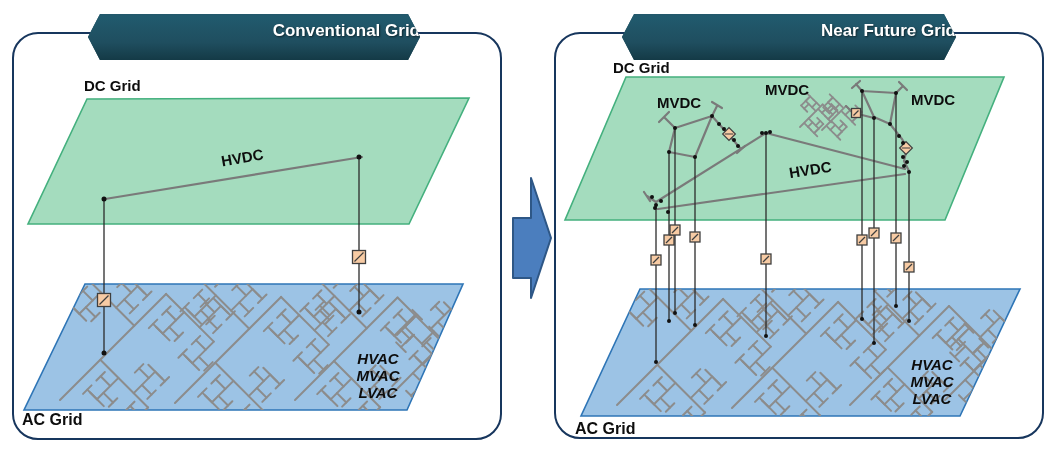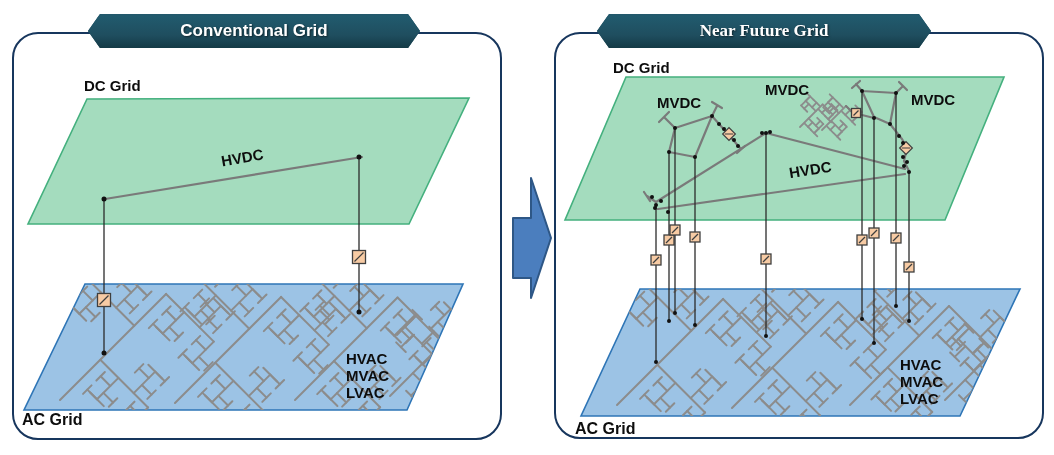--- a/index.html
+++ b/index.html
@@ -4,31 +4,31 @@
 <style>
   html,body{margin:0;padding:0;background:#fff;}
   #canvas{position:relative;width:1054px;height:455px;background:#fff;overflow:hidden;
           font-family:"Liberation Sans",sans-serif;}
   .panel{position:absolute;box-sizing:border-box;border:2.5px solid #17365D;border-radius:26px;
          background:#fff;z-index:0;}
   #panel-left{left:12px;top:32px;width:490px;height:408px;}
   #panel-right{left:554px;top:32px;width:490px;height:407px;}
   #diagram{position:absolute;left:0;top:0;z-index:1;}
   .banner{position:absolute;z-index:3;color:#fff;font:700 17px "Liberation Sans",sans-serif;
-          text-align:center;height:34px;line-height:33px;
+          text-align:right;height:46px;line-height:33px;
           background:linear-gradient(180deg,#26607589 0%,#215a6d 8%,#1F4E5F 62%,#143A46 100%);
           background-color:#1F4E5F;
           clip-path:polygon(3.6% 0,96.4% 0,100% 50%,96.4% 100%,3.6% 100%,0 50%);
           text-shadow:1px 1px 2px rgba(0,0,0,.55);}
   #banner-left{left:88px;top:14px;width:332px;}
-  #banner-right{left:597px;top:14px;width:334px;font-family:Liberation Serif, serif;}
+  #banner-right{left:622px;top:14px;width:334px;}
   .lbl{position:absolute;font:700 15px "Liberation Sans",sans-serif;color:#0d0d0d;
        z-index:2;white-space:nowrap;}
   .rot{transform-origin:center;}
-  .stack{text-align:left;width:64px;line-height:17px;}
+  .stack{text-align:center;width:64px;line-height:17px;font-style:italic;}
   #hvdc-left{left:221px;top:149px;transform:rotate(-10deg);}
   #dc-left{left:84px;top:77px;}
   #ac-left{left:22px;top:411px;font-size:16px;}
   #stack-left{left:346px;top:350px;}
   #dc-right{left:613px;top:59px;}
   #mvdc-l{left:657px;top:94px;}
   #lvdc-lbl{left:765px;top:81px;}
   #mvdc-r{left:911px;top:91px;}
   #hvdc-right{left:789px;top:161px;transform:rotate(-9deg);}
   #stack-right{left:900px;top:356px;}

